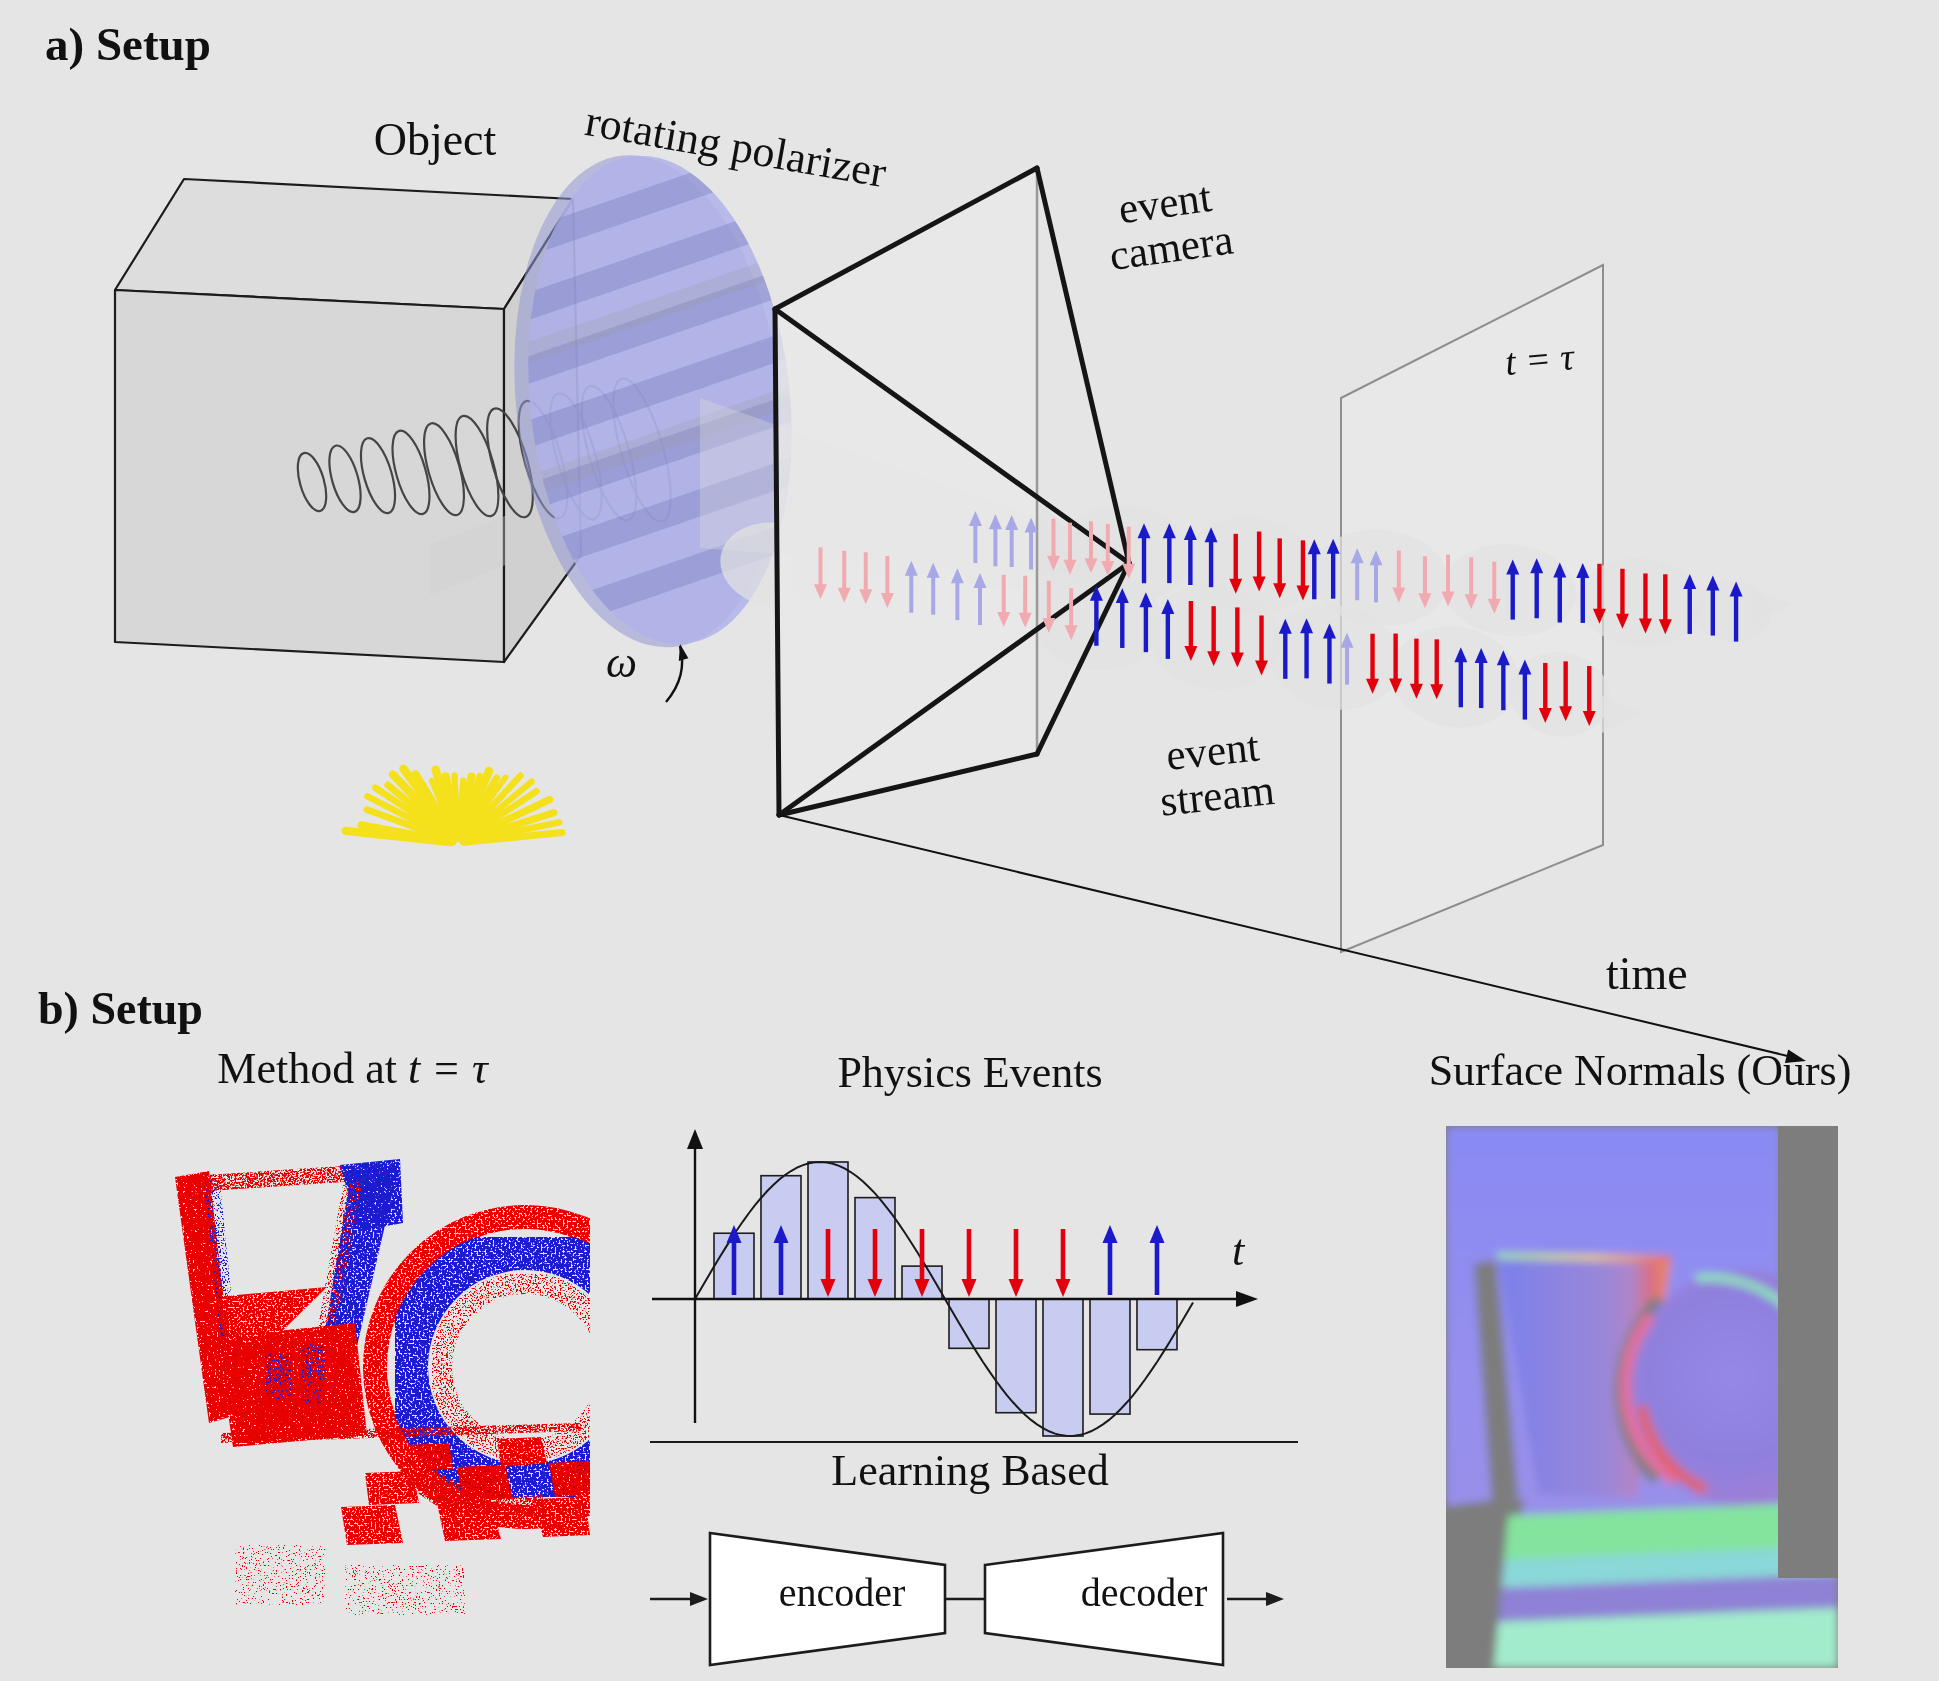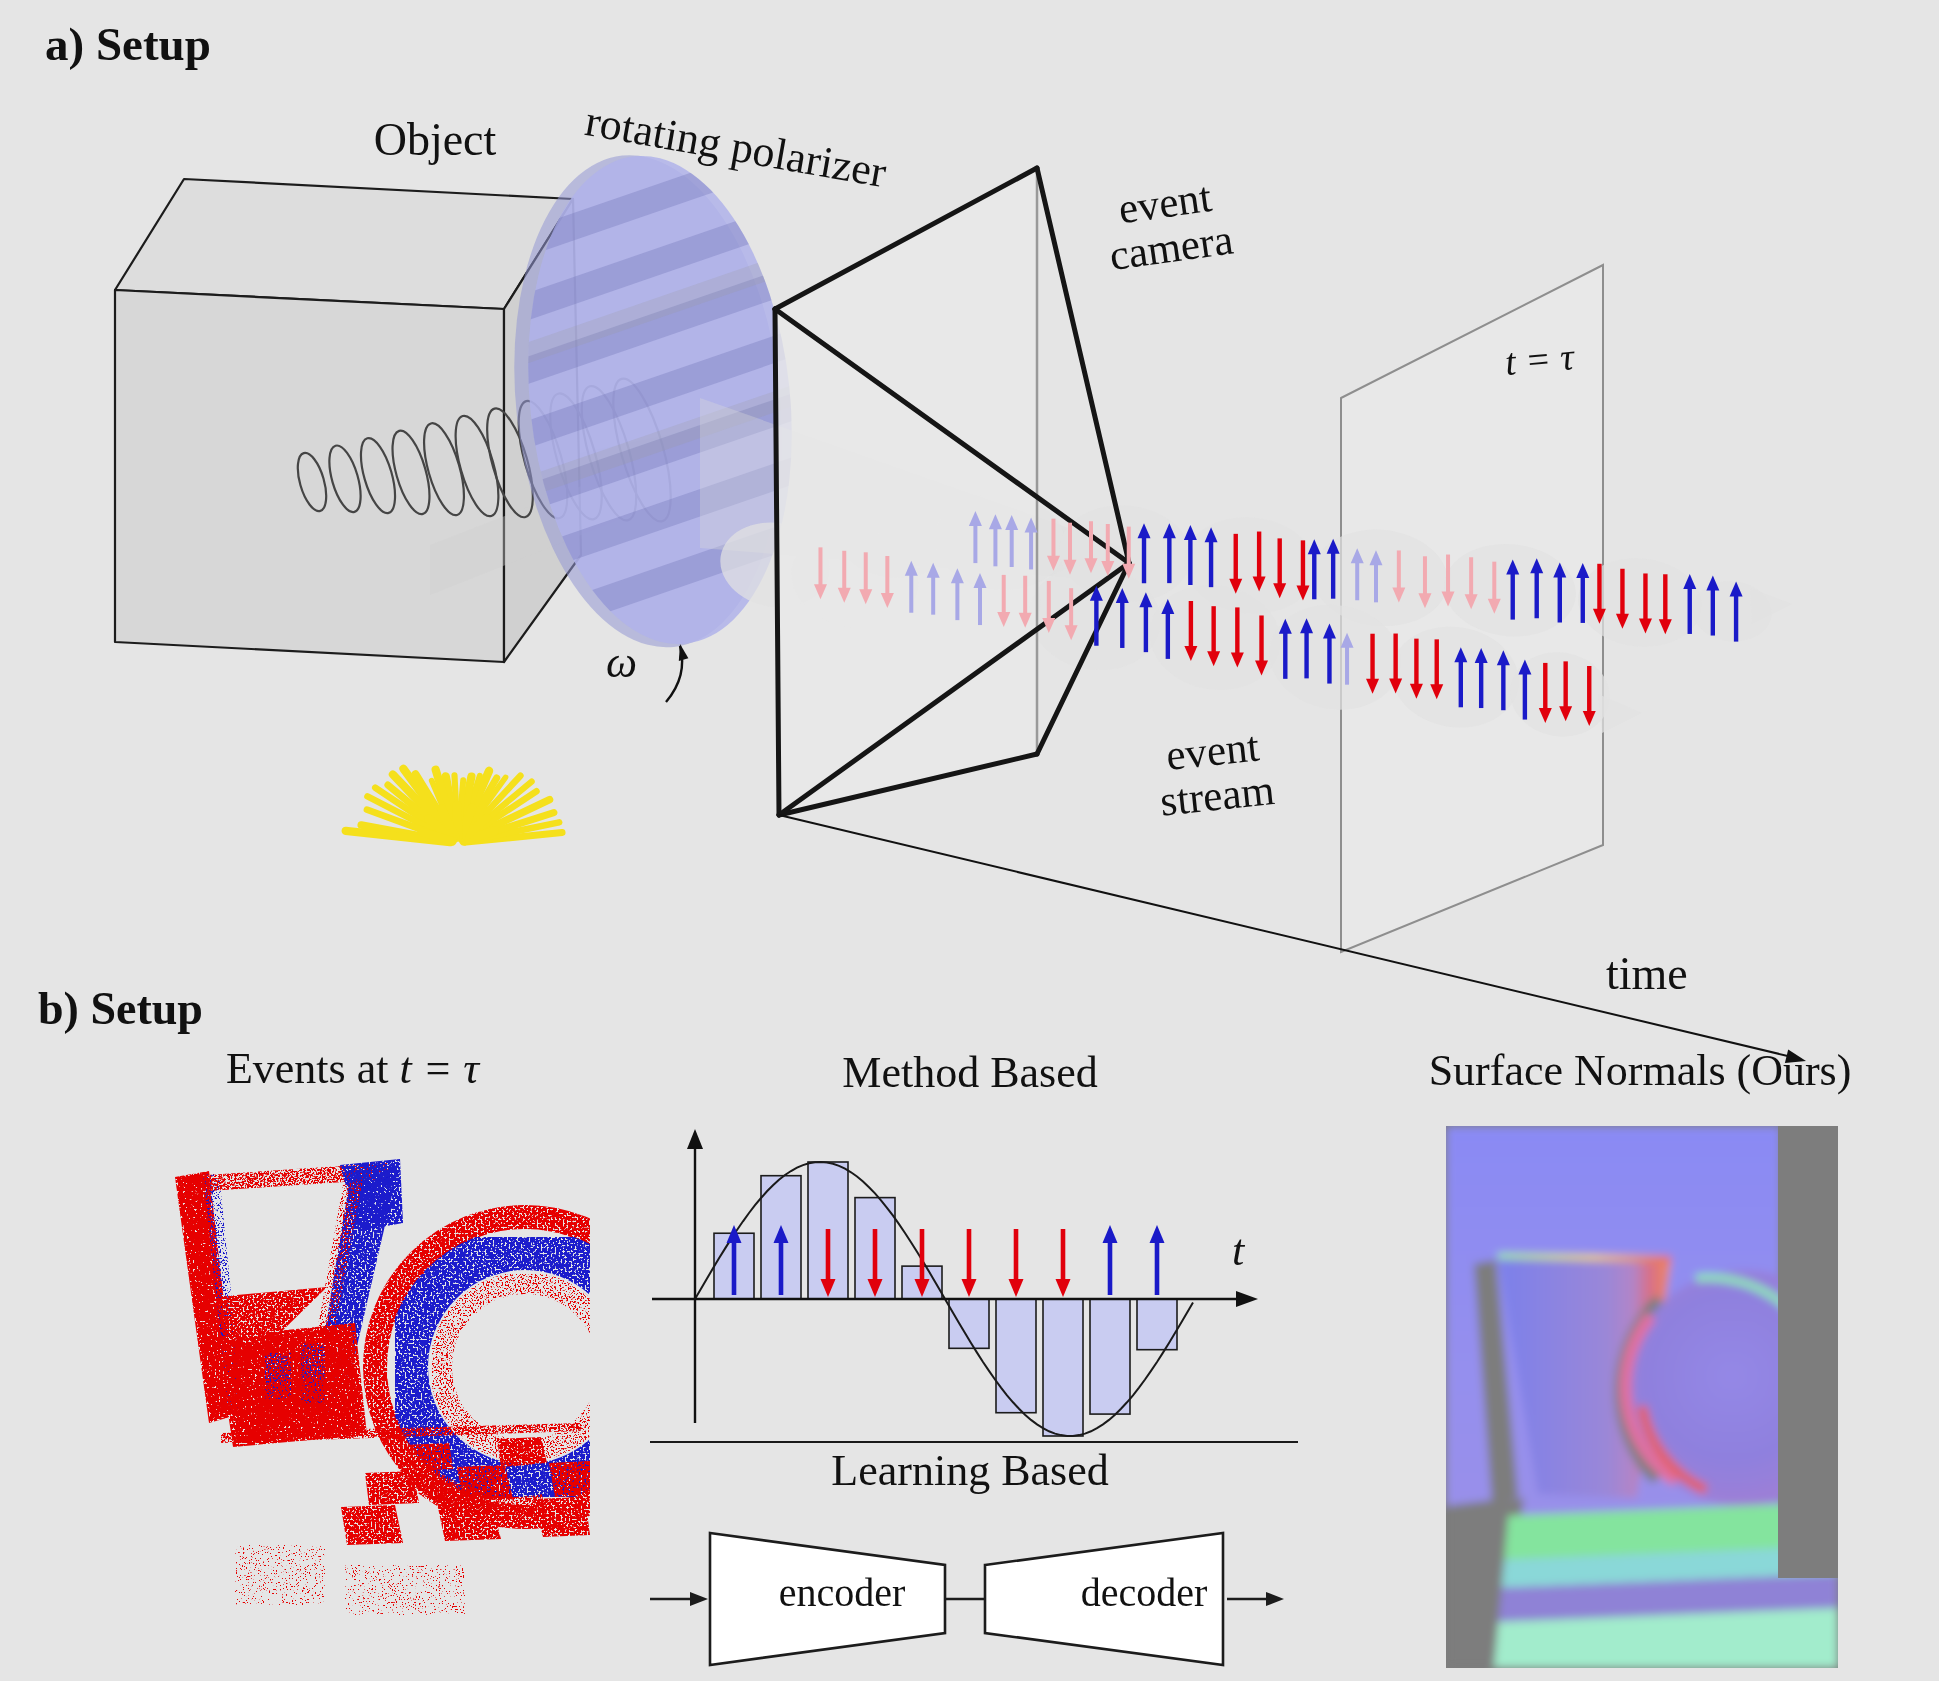--- a/index.html
+++ b/index.html
@@ -456,23 +456,23 @@
   <div class="lbl it" style="left:606px;top:640px;font-size:44px;">ω</div>
   <div class="lbl ctr" style="left:1125px;top:728px;width:180px;font-size:43px;transform:rotate(-6deg);">
     <span>event</span><br>
     <span>stream</span>
   </div>
   <div class="lbl" style="left:1606px;top:950px;font-size:46px;">time</div>
 
   <div class="lbl bold" style="left:38px;top:985px;font-size:46px;">b) Setup</div>
 
   <div class="lbl ctr" style="left:115px;top:1046px;width:475px;font-size:44px;">
-    <span>Events at </span><span class="it">t = τ</span>
+    <span>Method at </span><span class="it">t = τ</span>
   </div>
-  <div class="lbl ctr" style="left:640px;top:1050px;width:660px;font-size:44px;">Method Based</div>
+  <div class="lbl ctr" style="left:640px;top:1050px;width:660px;font-size:44px;">Physics Events</div>
   <div class="lbl ctr" style="left:1360px;top:1048px;width:560px;font-size:44px;">Surface Normals (Ours)</div>
 
   <svg id="physics-chart" style="left:630px;top:1115px" width="680" height="335" viewBox="0 0 680 335">
       <rect x="84" y="118.24000000000001" width="40" height="65.75999999999999" fill="#c9ccf1" stroke="#1c1c1c" stroke-width="1.6"></rect>
       <rect x="131" y="60.7" width="40" height="123.3" fill="#c9ccf1" stroke="#1c1c1c" stroke-width="1.6"></rect>
       <rect x="178" y="47" width="40" height="137" fill="#c9ccf1" stroke="#1c1c1c" stroke-width="1.6"></rect>
       <rect x="225" y="82.62" width="40" height="101.38" fill="#c9ccf1" stroke="#1c1c1c" stroke-width="1.6"></rect>
       <rect x="272" y="151.12" width="40" height="32.879999999999995" fill="#c9ccf1" stroke="#1c1c1c" stroke-width="1.6"></rect>
       <rect x="319" y="184" width="40" height="49.32" fill="#c9ccf1" stroke="#1c1c1c" stroke-width="1.6"></rect>
       <rect x="366" y="184" width="40" height="113.71" fill="#c9ccf1" stroke="#1c1c1c" stroke-width="1.6"></rect>

